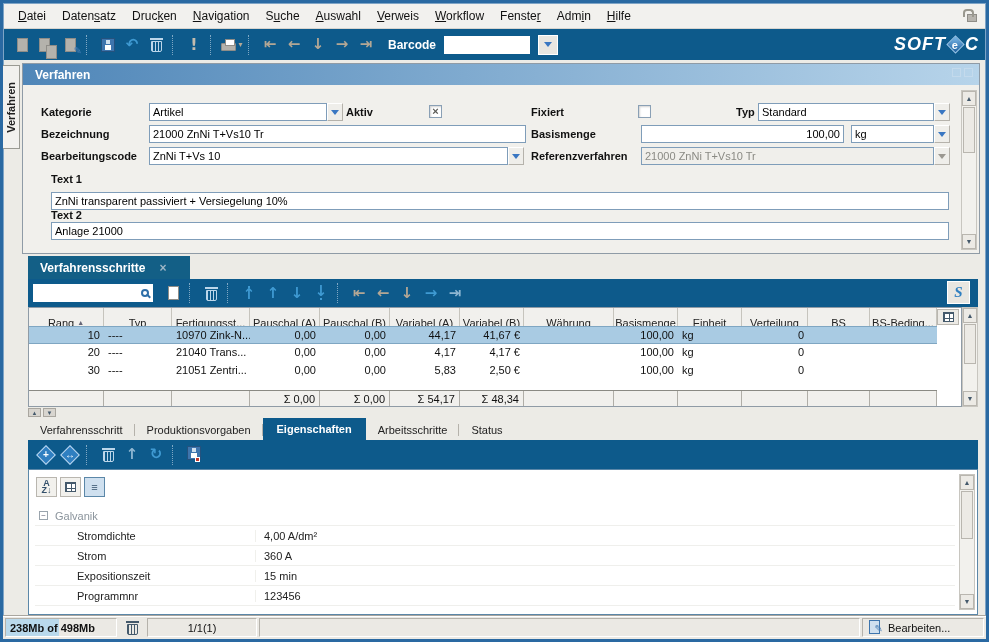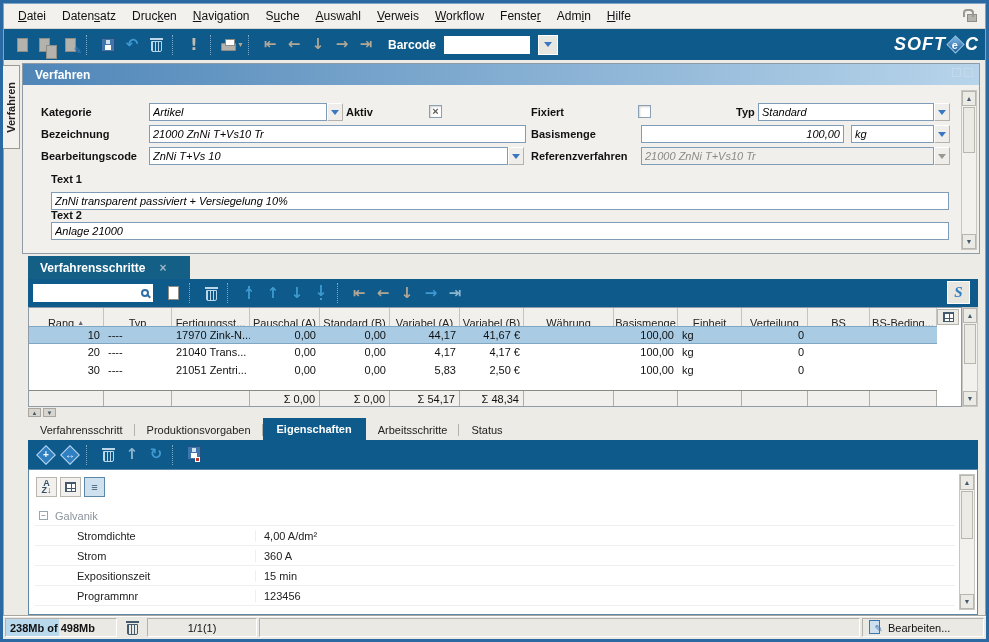--- a/index.html
+++ b/index.html
@@ -69,21 +69,21 @@
   
   .side-tab{left:0;top:62px;width:17px;height:84px;background:#f2f1ee;border:1px solid #9a9a93;border-left:none;display:flex;align-items:center;justify-content:center;cursor:pointer;}
   .side-tab span{writing-mode:vertical-rl;transform:rotate(180deg);font-weight:bold;font-size:11px;color:#222;}
 
   
   .panel{left:19px;top:60px;width:958px;height:191px;border:1px solid #8f9ba6;background:#f1f0ec;}
   .panel-header{position:absolute;left:0;top:0;right:0;height:21px;background:linear-gradient(90deg,var(--hdrfrom),var(--hdrto));color:#fff;font-weight:bold;font-size:12px;display:flex;align-items:center;padding-left:12px;}
   .hdr-btns{position:absolute;right:6px;top:4px;display:flex;gap:3px;}
   .hdr-btns i{width:9px;height:9px;border:1px solid #cfe0ef;opacity:.55;display:block;}
   .fld-label{position:absolute;font-weight:bold;font-size:11px;color:#111;white-space:nowrap;}
-  .fld{position:absolute;height:18px;border:1px solid var(--fldborder);background:#fff;font-size:11px;padding:0 3px;font-family:inherit;font-style:italic;}
+  .fld{position:absolute;height:18px;border:1px solid var(--fldborder);background:#fff;font-size:11px;padding:0 3px;font-family:inherit;}
   .fld.num{text-align:right;}
   .fld.dis{background:#f0efeb;color:#8a8a84;}
   .dd{position:absolute;width:16px;height:18px;background:#efeeea;border:1px solid #b5b2ab;border-top-color:#fff;border-left-color:#fff;display:flex;align-items:center;justify-content:center;cursor:pointer;}
   .dd .ddt{width:0;height:0;border-left:4px solid transparent;border-right:4px solid transparent;border-top:5px solid #3a77c2;}
   .dd.dis .ddt{border-top-color:#9b9891;}
   .chk{position:absolute;width:13px;height:13px;background:#fff;border:1px solid #8aa0b5;box-shadow:inset 1px 1px 2px rgba(0,0,0,.18);display:flex;align-items:center;justify-content:center;font-size:11px;font-weight:bold;color:#5a5a55;cursor:pointer;line-height:1;}
 
   
   .sbar{width:16px;background:#f2f1ed;border:1px solid #c8c6c0;}
   .sbtn{position:absolute;left:0;right:0;height:15px;background:#eceae5;border:1px solid #b9b6af;display:flex;align-items:center;justify-content:center;font-size:7px;color:#44596b;cursor:pointer;}
@@ -345,38 +345,38 @@
         <span class="s-glyph">S</span>
       </span>
   </div>
 
   <div class="abs table">
     <div class="thead" id="steps-thead">
         <span class="th" style="width: 75px;">Rang<span class="sort">▲</span></span>
         <span class="th" style="width: 68px;">Typ</span>
         <span class="th" style="width: 78px;">Fertigungsst...</span>
         <span class="th" style="width: 70px;">Pauschal (A)</span>
-        <span class="th" style="width: 70px;">Standard (B)</span>
+        <span class="th" style="width: 70px;">Pauschal (B)</span>
         <span class="th" style="width: 70px;">Variabel (A)</span>
         <span class="th" style="width: 64px;">Variabel (B)</span>
         <span class="th" style="width: 90px;">Währung</span>
         <span class="th" style="width: 64px;">Basismenge</span>
         <span class="th" style="width: 64px;">Einheit</span>
         <span class="th" style="width: 66px;">Verteilung</span>
         <span class="th" style="width: 62px;">BS</span>
         <span class="th" style="width: 67px;">BS-Beding...</span>
       </div>
     <span class="gridbtn">
         <span class="ic-grid"></span>
       </span>
     <div id="steps-tbody">
         <div class="trow sel" style="top: 18px; justify-content: center;">
           <span class="td r" style="width: 75px;">10</span>
           <span class="td" style="width: 68px;">----</span>
-          <span class="td" style="width: 78px;">17970 Zink-N...</span>
+          <span class="td" style="width: 78px;">10970 Zink-N...</span>
           <span class="td r" style="width: 70px;">0,00</span>
           <span class="td r" style="width: 70px;">0,00</span>
           <span class="td r" style="width: 70px;">44,17</span>
           <span class="td r" style="width: 64px;">41,67 €</span>
           <span class="td" style="width: 90px;"></span>
           <span class="td r" style="width: 64px;">100,00</span>
           <span class="td" style="width: 64px;">kg</span>
           <span class="td r" style="width: 66px;">0</span>
           <span class="td" style="width: 62px;"></span>
           <span class="td" style="width: 67px;"></span>

